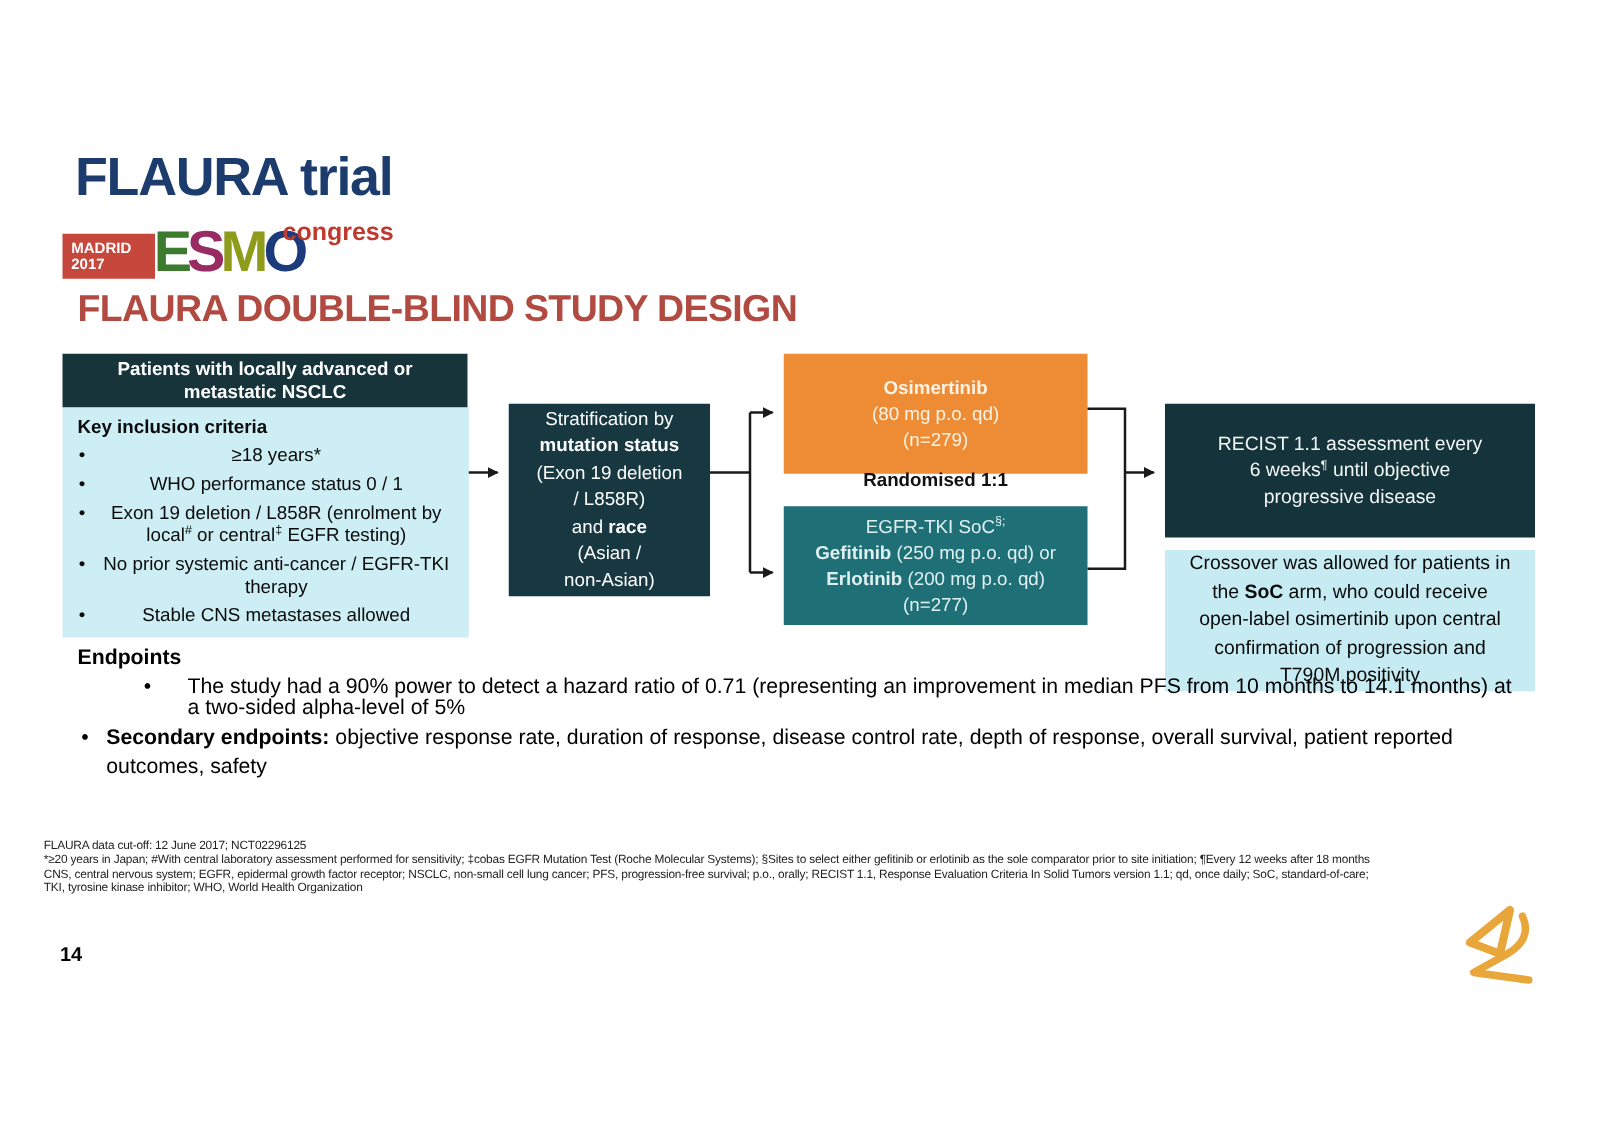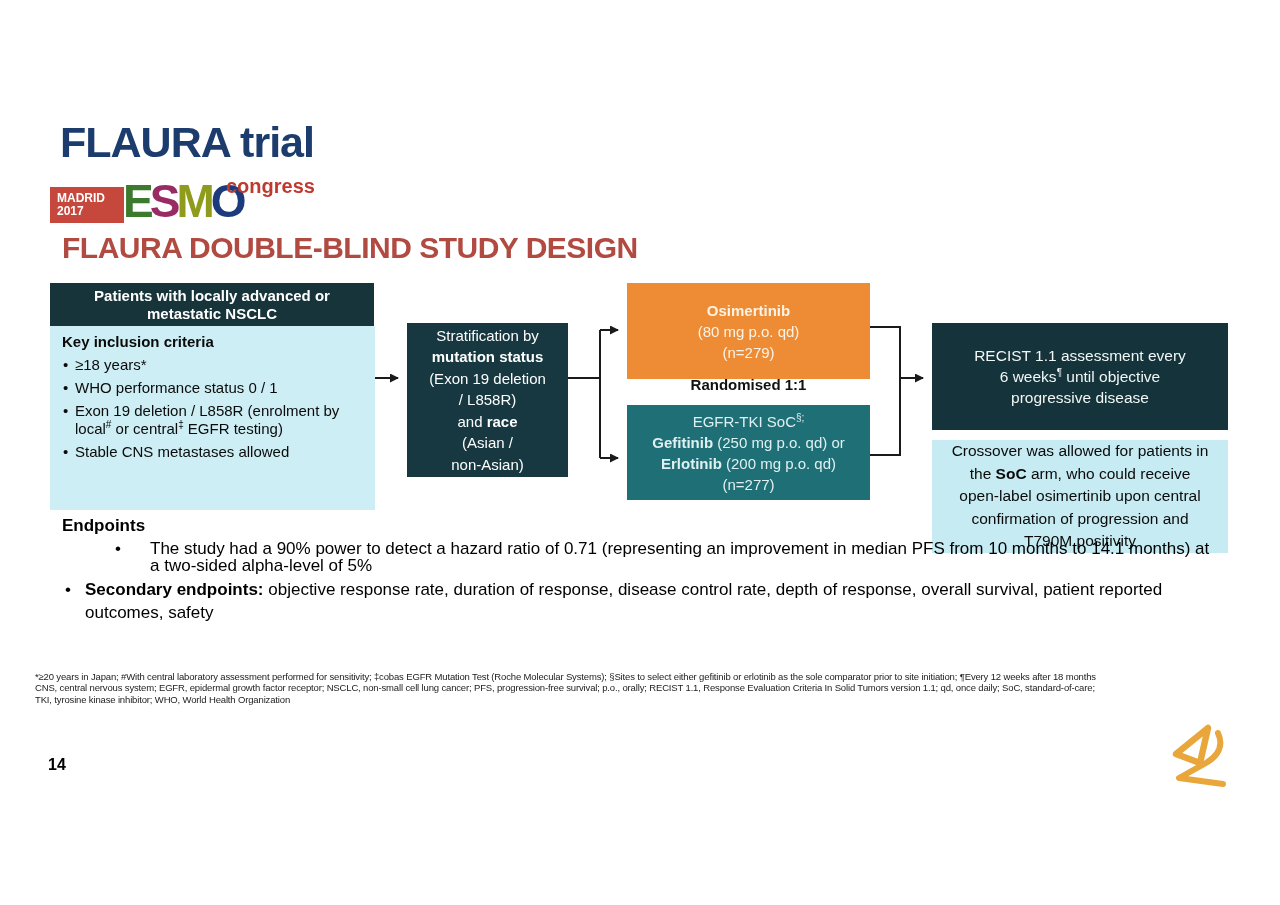--- a/index.html
+++ b/index.html
@@ -20,21 +20,21 @@
   .subtitle { left:62px; top:231px; font-size:30px; font-weight:bold; color:#b14a40; letter-spacing:-0.5px; }
 
   
   .box { display:flex; flex-direction:column; justify-content:center; align-items:center;
          text-align:center; box-sizing:border-box; }
   .patients-header { left:50px; top:283px; width:324px; height:43px; background:#16343a;
                      color:#fff; font-size:15px; font-weight:bold; line-height:18px; }
   .criteria { left:50px; top:326px; width:325px; height:184px; background:#cdeef4;
               padding:7px 8px 0 12px; box-sizing:border-box; font-size:15px; color:#0b0b0b; line-height:18px; }
   .criteria .crit-title { font-weight:bold; }
-  .b { position:relative; padding-left:13px; margin-top:5px; }
+  .b { position:relative; padding-left:13px; margin-top:5px;text-align:center; }
   .b::before { content:"•"; position:absolute; left:1px; }
   sup.fn { font-size:10px; vertical-align:super; line-height:0; }
 
   .strat { left:407px; top:323px; width:161px; height:154px; background:#173840;
            color:#fdfdfd; font-size:15px; line-height:21.5px; }
   .osi { left:627px; top:283px; width:243px; height:96px; background:#ee8c35;
          color:#fcf3e6; font-size:15px; line-height:21px; }
   .randomised { left:627px; top:376px; width:243px; text-align:center; font-size:15px;
                 font-weight:bold; color:#111; }
   .soc { left:627px; top:405px; width:243px; height:95px; background:#1f6f77;
@@ -81,20 +81,21 @@
   <div class="abs box patients-header">
     <div>Patients with locally advanced or</div>
     <div>metastatic NSCLC</div>
   </div>
 
   <div class="abs criteria">
     <div class="crit-title">Key inclusion criteria</div>
     <div class="b"><span>≥18 years*</span></div>
     <div class="b"><span>WHO performance status 0 / 1</span></div>
     <div class="b"><span>Exon 19 deletion / L858R (enrolment by local</span><sup class="fn">#</sup><span> or central</span><sup class="fn">‡</sup><span> EGFR testing)</span></div>
+    <div class="b"><span>No prior systemic anti-cancer / EGFR-TKI therapy</span></div>
     <div class="b"><span>Stable CNS metastases allowed</span></div>
   </div>
 
   <div class="abs box strat">
     <div>Stratification by</div>
     <div class="bold">mutation status</div>
     <div>(Exon 19 deletion</div>
     <div>/ L858R)</div>
     <div><span>and </span><span class="bold">race</span></div>
     <div>(Asian /</div>
@@ -140,20 +141,21 @@
     <path d="M900 378 H923" stroke="#1a1a1a" stroke-width="2" fill="none" marker-end="url(#ah)"></path>
   </svg>
 
   <div class="abs endpoints">
     <div class="ep-heading">Endpoints</div>
     <div class="ep-sub"><span>The study had a 90% power to detect a hazard ratio of 0.71 (representing an improvement in median PFS from 10 months to 14.1 months) at a two-sided alpha-level of 5%</span></div>
     <div class="ep-b"><span class="bold">Secondary endpoints:</span><span> objective response rate, duration of response, disease control rate, depth of response, overall survival, patient reported outcomes, safety</span></div>
   </div>
 
   <div class="abs footnotes">
+    <div>FLAURA data cut-off: 12 June 2017; NCT02296125</div>
     <div>*≥20 years in Japan; #With central laboratory assessment performed for sensitivity; ‡cobas EGFR Mutation Test (Roche Molecular Systems); §Sites to select either gefitinib or erlotinib as the sole comparator prior to site initiation; ¶Every 12 weeks after 18 months</div>
     <div>CNS, central nervous system; EGFR, epidermal growth factor receptor; NSCLC, non-small cell lung cancer; PFS, progression-free survival; p.o., orally; RECIST 1.1, Response Evaluation Criteria In Solid Tumors version 1.1; qd, once daily; SoC, standard-of-care;</div>
     <div>TKI, tyrosine kinase inhibitor; WHO, World Health Organization</div>
   </div>
 
   <div class="abs pagenum">14</div>
 
   <svg class="abs" style="left:1162px; top:720px;" width="78" height="72" viewBox="0 0 78 72">
     <path d="M14 34 L46 8 L38 43 Z" fill="none" stroke="#e9a63b" stroke-width="6.5" stroke-linejoin="round"></path>
     <path d="M56 13 C62 26 56 36 44 43 L17 58 L61 64" fill="none" stroke="#e9a63b" stroke-width="6" stroke-linecap="round" stroke-linejoin="round"></path>

